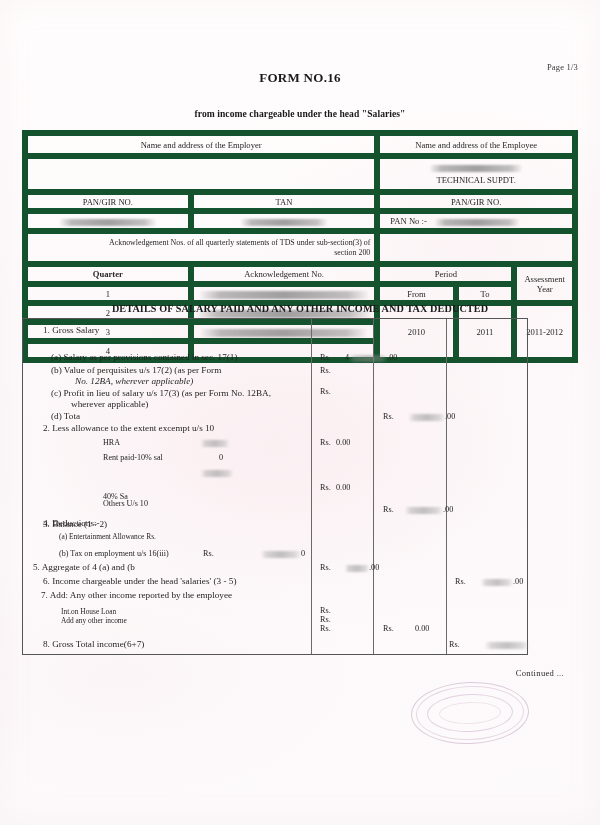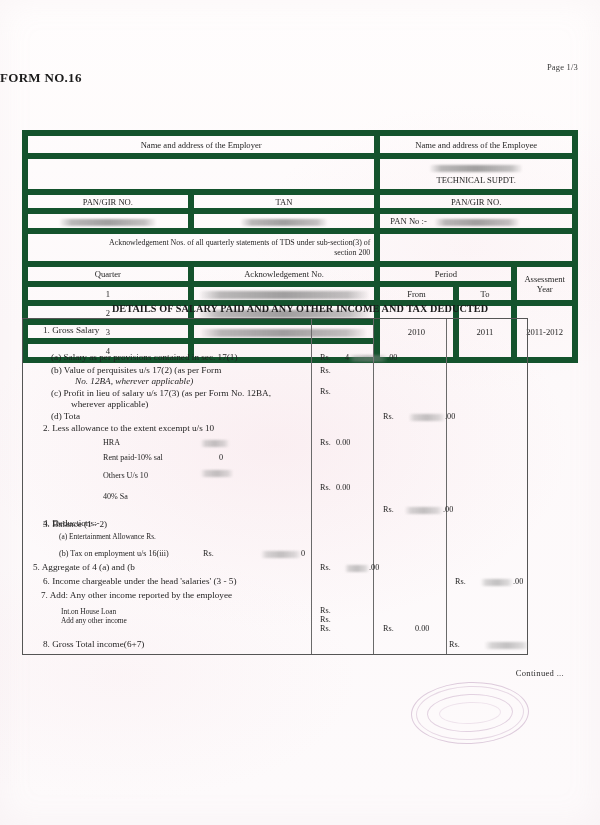--- a/index.html
+++ b/index.html
@@ -40,20 +40,21 @@
     right: 22px;
     top: 62px;
     font-size: 8.5px;
     letter-spacing: .2px;
     color: #3a3a3a;
   }
   .form-title {
     position: absolute;
     top: 70px;
     left: 0; right: 0;
+    text-align: center;
     font-size: 13px;
     font-weight: bold;
     letter-spacing: .3px;
   }
   .cert-line {
     position: absolute;
     left: 0; right: 0;
     text-align: center;
     font-size: 9.6px;
     font-weight: bold;
@@ -181,20 +182,21 @@
 </head>
 <body>
 
 <div class="page">
 
   <div class="paper-tint"></div>
 
   <div class="page-num">Page 1/3</div>
 
   <div class="form-title">FORM NO.16</div>
+  <div class="cert-line l2">from income chargeable under the head "Salaries"</div>
 
   <table class="grid t-top">
     <colgroup>
       <col style="width:168px">
       <col style="width:187px">
       <col style="width:80px">
       <col style="width:60px">
       <col style="width:61px">
     </colgroup>
     <tbody>
@@ -231,21 +233,21 @@
         </td>
       </tr>
       <tr>
         <td colspan="2" rowspan="1" style="height:25px;font-size:7.9px;line-height:9.5px;padding:1px 4px;text-align:right;">
           <span>Acknowledgement Nos. of all quarterly statements of TDS under sub-section(3) of</span><br>
           <span>section 200</span>
         </td>
         <td colspan="3" style="border-left:1px solid #555;border-top:none;border-bottom:none;"></td>
       </tr>
       <tr>
-        <td style="height:14px;">Quarter</td>
+        <td style="height:14px;font-weight:bold;">Quarter</td>
         <td>Acknowledgement No.</td>
         <td colspan="2">Period</td>
         <td rowspan="2">Assessment Year</td>
       </tr>
       <tr>
         <td style="height:13px;">1</td>
         <td>
           <span class="redact tall" style="width:168px;"></span>
         </td>
         <td>From</td>
@@ -312,21 +314,21 @@
     <div class="amt" style="left:313px; top:119px;">0.00</div>
 
     <div class="lbl sm" style="left:80px; top:134px;">Rent paid-10% sal</div>
     <div class="amt" style="left:196px; top:134px;">0</div>
 
     <div class="lbl sm" style="left:80px; top:149px;margin-top:24px;">40% Sa</div>
     <div class="amt" style="left:178px; top:149px;">
       <span class="redact soft" style="width:32px;"></span>
     </div>
 
-    <div class="lbl sm" style="left:80px; top:152px;">Others U/s 10</div>
+    <div class="lbl sm" style="left:80px; top:180px;">Others U/s 10</div>
     <div class="rs" style="left:297px; top:164px;">Rs.</div>
     <div class="amt" style="left:313px; top:164px;">0.00</div>
 
     <div class="lbl" style="left:20px; top:200px;">3.  Balance (1 - 2)</div>
     <div class="rs" style="left:360px; top:186px;">Rs.</div>
     <div class="amt" style="left:382px; top:186px;">
       <span class="redact soft" style="width:38px;"></span><span>.00</span>
     </div>
 
     <div class="lbl" style="left:20px; top:199px;">4.  Deductions:-</div>

